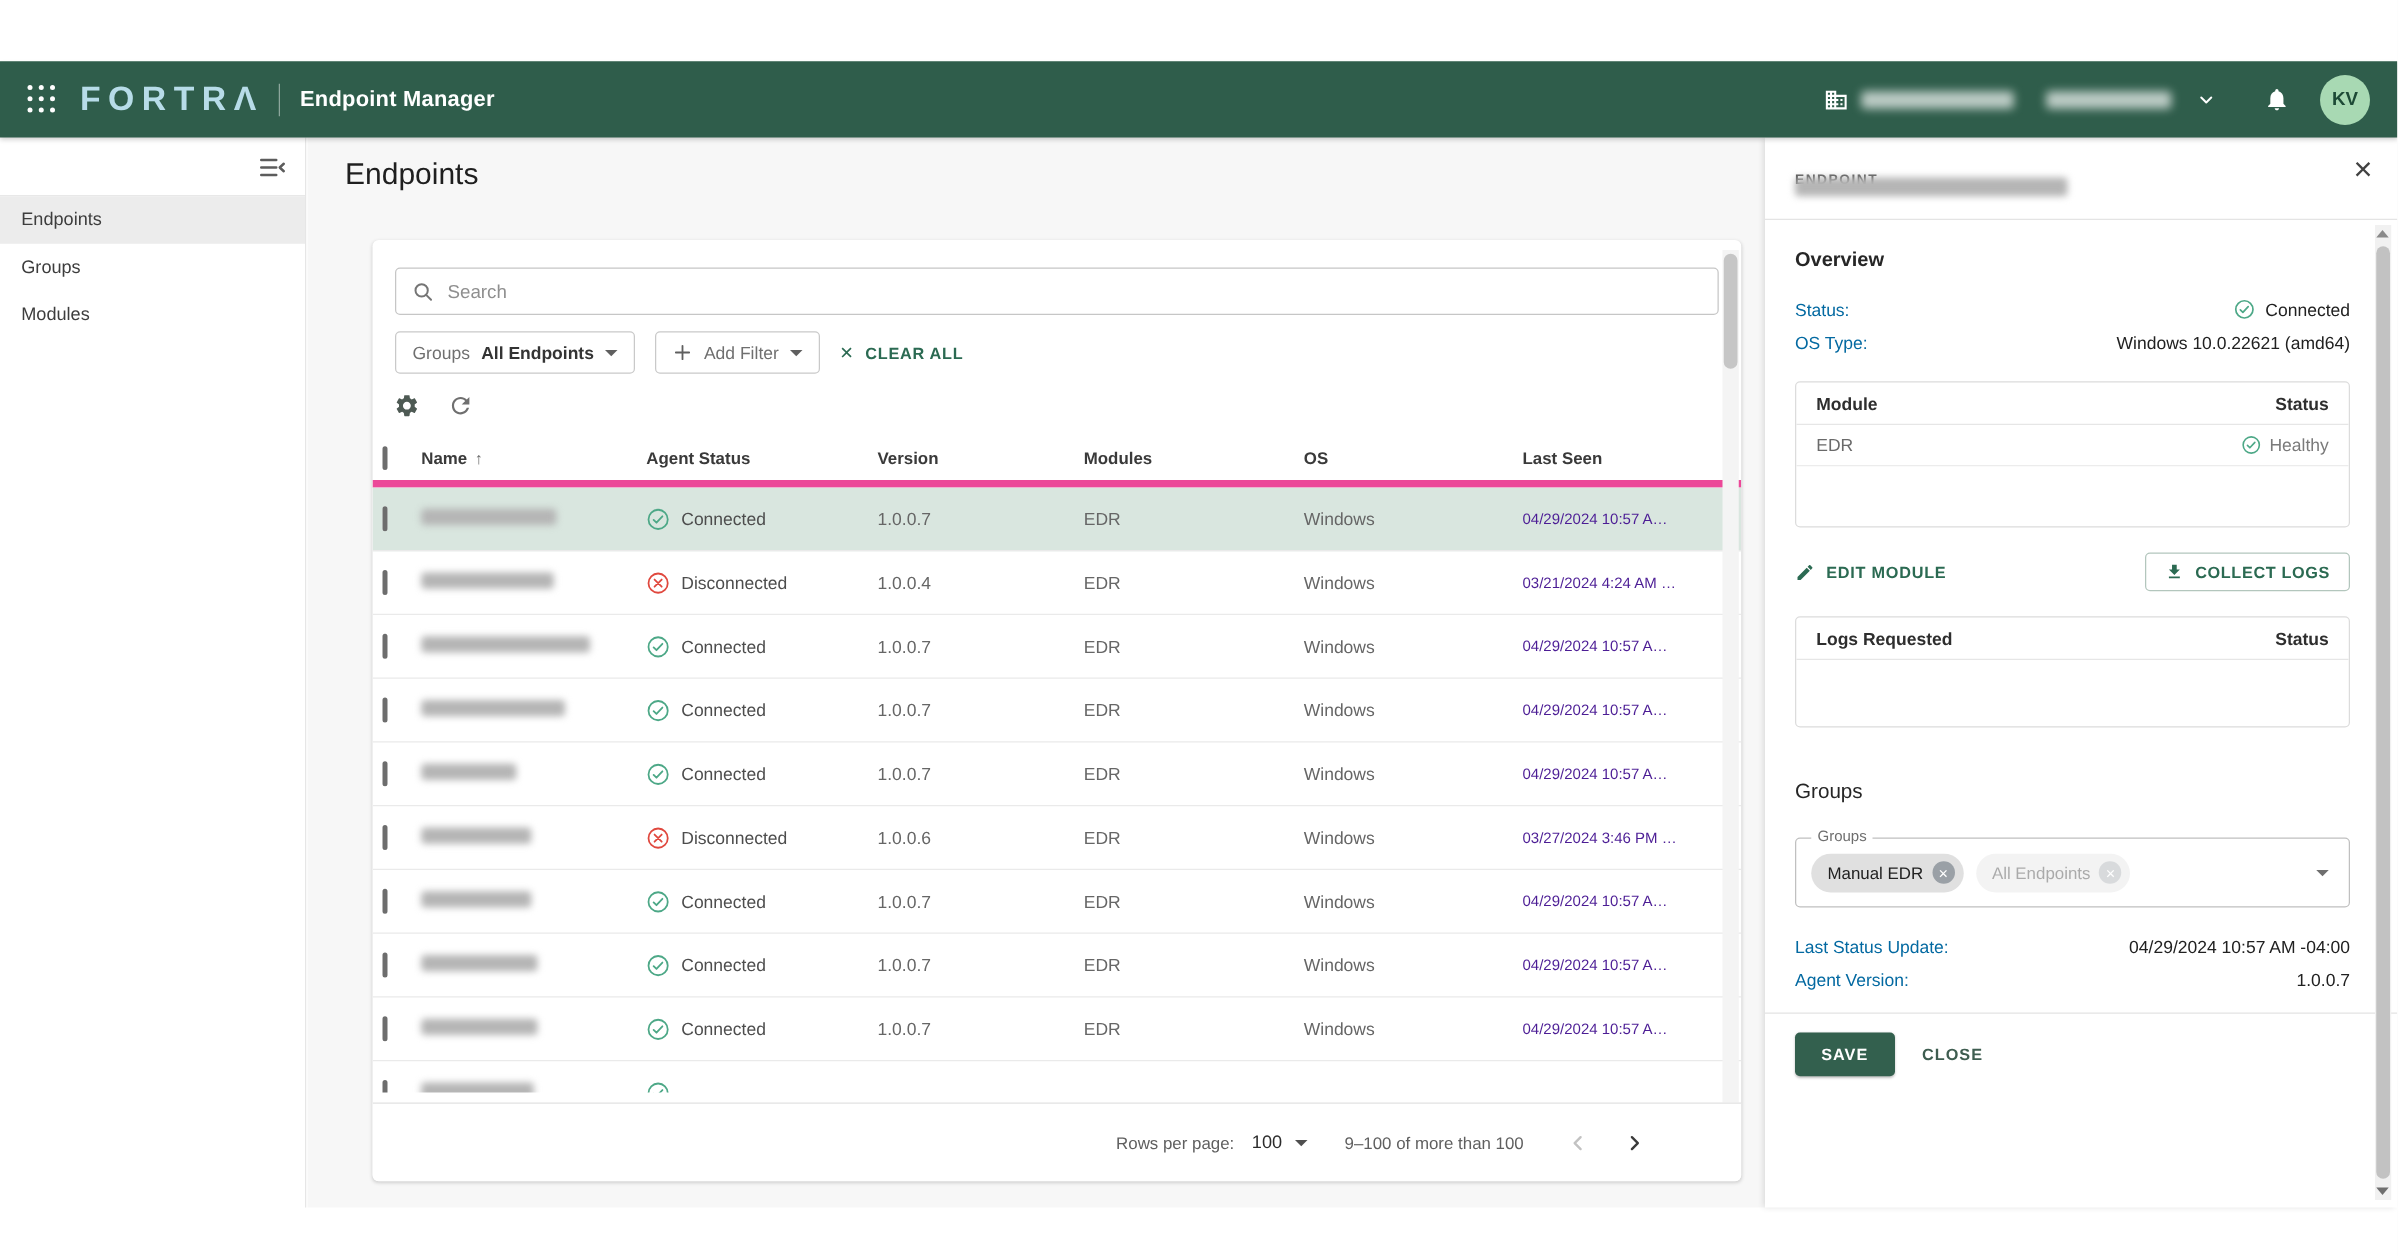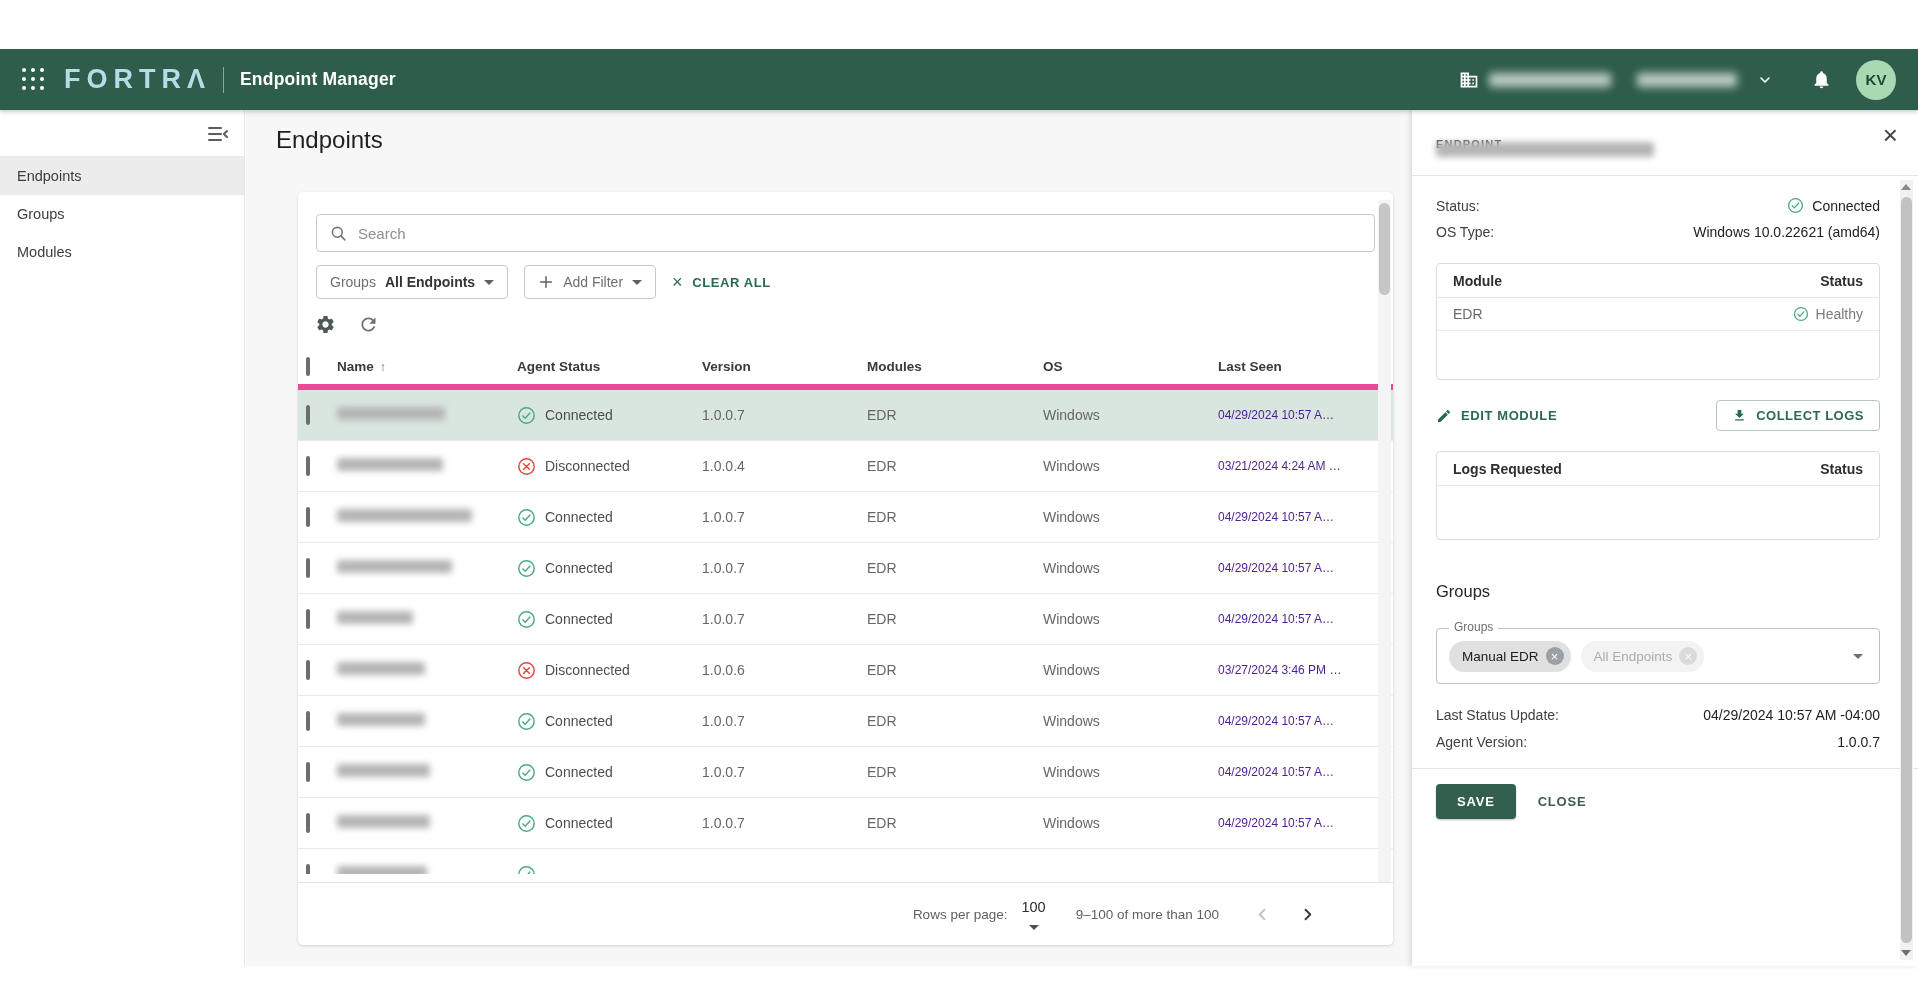--- a/index.html
+++ b/index.html
@@ -81,21 +81,21 @@
            box-shadow:-2px 0 5px rgba(0,0,0,.12); z-index:3; }
   .panel-head { position:relative; height:65px; }
   .kicker { position:absolute; top:28px; left:24px; font-size:11px; letter-spacing:1.2px; color:#4f4f4f; font-weight:600; }
   .pname-blur { position:absolute; top:32px; left:24px; width:218px; height:15px; }
   .close-btn { position:absolute; top:12px; right:20px; font-size:26px; color:#424242; background:none; border:none; cursor:pointer; line-height:1; font-family:inherit; }
   .panel-div { border:none; border-top:1px solid #e4e4e4; }
   .panel-body { position:absolute; top:66px; bottom:0; left:0; width:506px; padding:0 38px 0 24px; overflow:hidden; }
 
   .sec-h { font-size:16px; font-weight:600; color:#262626; }
   .kv-row { display:flex; justify-content:space-between; align-items:center; font-size:14px; }
-  .kv-row .k { color:#404040; }
+  .kv-row .k { color:#0369a1; }
   .kv-row .v { color:#212121; text-align:right; }
   .v-status { display:flex; align-items:center; gap:8px; color:#3f3f3f; }
 
   .mini-table { border:1px solid #dcdcdc; border-radius:4px; overflow:hidden; background:#fff; }
   .mt-head { display:flex; justify-content:space-between; padding:9px 16px 8px; font-size:14px; font-weight:700; color:#2e2e2e; border-bottom:1px solid #e6e6e6; }
   .mt-row { display:flex; justify-content:space-between; align-items:center; padding:8px 16px; font-size:14px; color:#6a6a6a; border-bottom:1px solid #ececec; }
   .mt-row .right { display:flex; align-items:center; gap:7px; color:#7a7a7a; }
   .mt-empty { height:48px; }
   .dl-link { display:flex; align-items:center; gap:8px; color:#2b6a52; font-size:13px; font-weight:700; letter-spacing:.5px; background:none; border:none; cursor:pointer; font-family:inherit; }
 
@@ -429,21 +429,21 @@
   </div>
         </div>
 
       <div class="card-scrollbar">
         <div class="thumb"></div>
         <div class="tri-down"></div>
       </div>
 
       <div class="pagination">
         <span>Rows per page:</span>
-        <span class="rpp-group" style="margin-left:-16px;flex-direction:column;">
+        <span class="rpp-group" style="margin-left:-16px;">
           <span class="rpp-val">100</span>
           <span class="caret" style="border-top-color:#4f4f4f;"></span>
         </span>
         <span>9–100 of more than 100</span>
         <button class="pg-btn" style="margin-right:-12px;">
           <svg width="19" height="19" viewBox="0 0 24 24">
               <path d="M14.5 6l-6 6 6 6" fill="none" stroke="#c2c2c2" stroke-width="2.4" stroke-linecap="round" stroke-linejoin="round"></path>
             </svg>
         </button>
         <button class="pg-btn">
@@ -457,20 +457,21 @@
 
   <section class="panel">
     <div class="panel-head">
       <div class="kicker">ENDPOINT</div>
       <div class="pname-blur blur-block"></div>
       <button class="close-btn">×</button>
     </div>
     <hr class="panel-div">
 
     <div class="panel-body">
+      <div class="sec-h" style="margin-top:24px;">Overview</div>
 
       <div class="kv-row" style="margin-top:21px;">
         <span class="k">Status:</span>
         <span class="v v-status">
           <span>
             <svg width="17" height="17" viewBox="0 0 20 20">
                 <circle cx="10" cy="10" r="8.1" fill="none" stroke="#4da887" stroke-width="1.6"></circle>
                 <path d="M6.2 10.4l2.4 2.4 5-5.4" fill="none" stroke="#4da887" stroke-width="1.6" stroke-linecap="round" stroke-linejoin="round"></path>
               </svg>
           </span>

